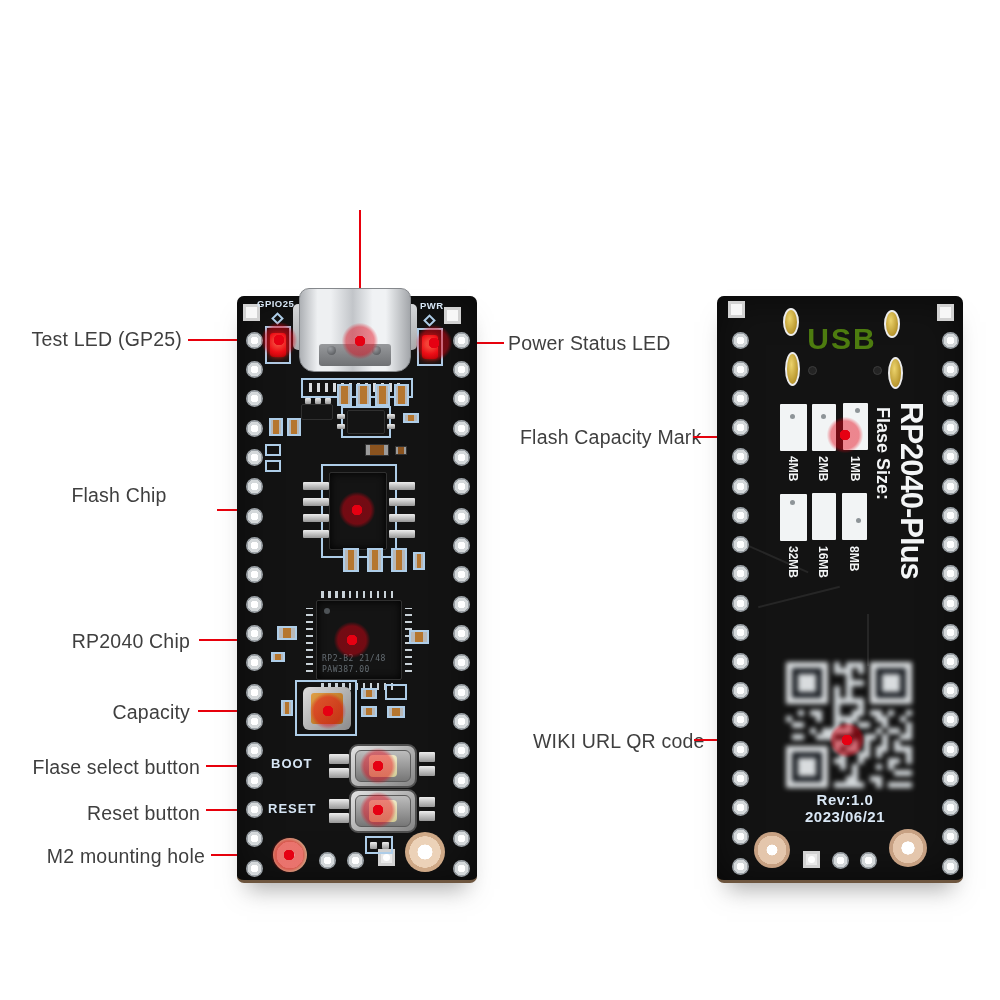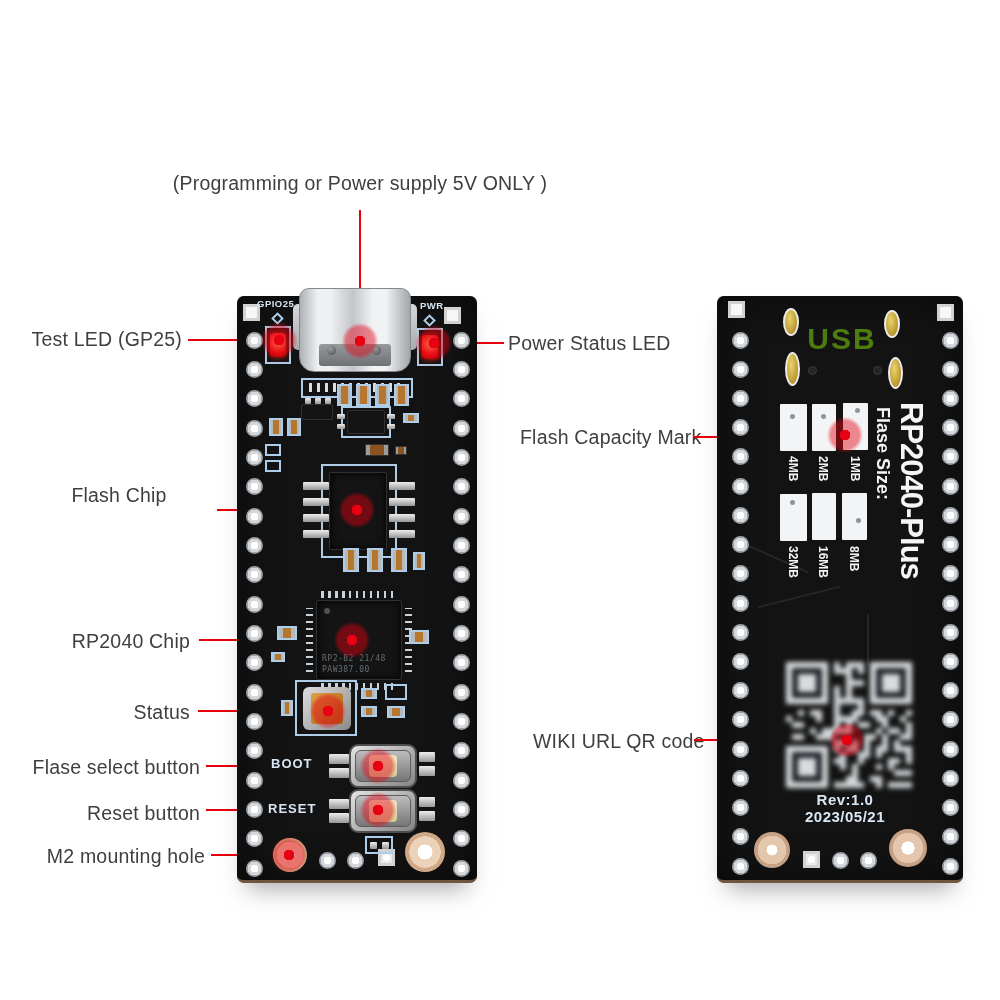--- a/index.html
+++ b/index.html
@@ -69,33 +69,32 @@
   .usb-big{position:absolute;font-weight:bold;color:#4d7c0f;font-size:30px;letter-spacing:2px;text-align:center;}
   .rev{position:absolute;font-weight:bold;font-size:15px;color:#d9e7f5;text-align:center;letter-spacing:.5px;}
   .qrbox{position:absolute;filter:blur(2.4px);opacity:.93;}
   .trace{position:absolute;background:#262626;}
 </style>
 </head>
 <body>
 
 <div id="canvas">
 
-  <div class="label center" style="left:130px;top:172px;width:460px">(Programming or Power supply 5V ONLY )</div>
   <div class="vline" style="left:359px;top:210px;height:130px"></div>
 
   <div class="label" style="right:818px;top:328px">Test LED (GP25)</div>
   <div class="hline" style="left:188px;top:339px;width:86px"></div>
 
   <div class="label center" style="left:24px;top:484px;width:190px">Flash Chip</div>
   <div class="hline" style="left:217px;top:509px;width:138px"></div>
 
   <div class="label" style="right:810px;top:630px">RP2040 Chip</div>
   <div class="hline" style="left:199px;top:639px;width:151px"></div>
 
-  <div class="label" style="right:810px;top:701px">Status</div>
+  <div class="label" style="right:810px;top:701px">Capacity</div>
   <div class="hline" style="left:198px;top:710px;width:130px"></div>
 
   <div class="label" style="right:800px;top:756px">Flase select button</div>
   <div class="hline" style="left:206px;top:765px;width:170px"></div>
 
   <div class="label" style="right:800px;top:802px">Reset button</div>
   <div class="hline" style="left:206px;top:809px;width:170px"></div>
 
   <div class="label" style="right:795px;top:845px">M2 mounting hole</div>
   <div class="hline" style="left:211px;top:854px;width:77px"></div>
@@ -409,21 +408,21 @@
           <rect x="12" y="12" width="18" height="18" fill="#e8ecee"></rect>
           <rect x="84" y="0" width="42" height="42" fill="#e8ecee"></rect>
           <rect x="90" y="6" width="30" height="30" fill="#1c2026"></rect>
           <rect x="96" y="12" width="18" height="18" fill="#e8ecee"></rect>
           <rect x="0" y="84" width="42" height="42" fill="#e8ecee"></rect>
           <rect x="6" y="90" width="30" height="30" fill="#1c2026"></rect>
           <rect x="12" y="96" width="18" height="18" fill="#e8ecee"></rect>
         </svg></div>
 
     <div class="rev" style="left:58px;top:495px;width:140px">Rev:1.0</div>
-    <div class="rev" style="left:58px;top:512px;width:140px">2023/05/21</div>
+    <div class="rev" style="left:58px;top:512px;width:140px">2023/06/21</div>
 
     <div class="m2hole m2c" style="left:37px;top:536px"></div>
     <div class="m2hole m2d" style="left:172px;top:533px"></div>
     <div class="sqpad small" style="left:86px;top:555px"></div>
     <div class="hole" style="left:115px;top:556px"></div>
     <div class="hole" style="left:143px;top:556px"></div>
   <div class="hole" style="left: 14.5px; top: 35.5px;"></div>
       <div class="hole" style="left: 14.5px; top: 64.7222px;"></div>
       <div class="hole" style="left: 14.5px; top: 93.9444px;"></div>
       <div class="hole" style="left: 14.5px; top: 123.167px;"></div>

